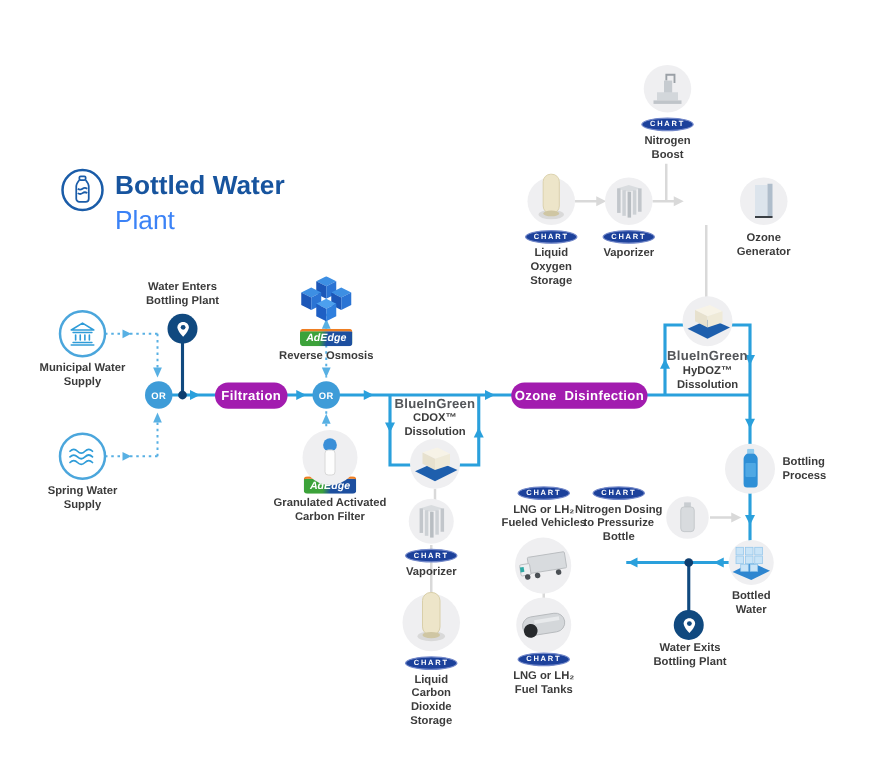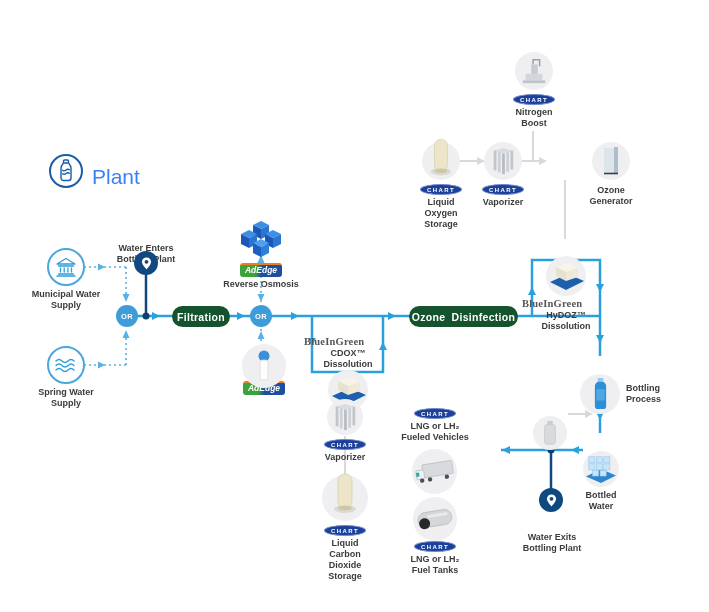--- a/index.html
+++ b/index.html
@@ -1,28 +1,28 @@
 <!DOCTYPE html>
 <html><head>
 <meta charset="utf-8">
 <style>
   html,body{margin:0;padding:0;background:#fff;font-family:"Liberation Sans",sans-serif;}
   .stage{position:relative;width:709px;height:612px;background:#fff;overflow:hidden;}
-  .abs{position:absolute;margin-top:19px;}
+  .abs{position:absolute;}
   svg.wires{position:absolute;left:0;top:0;z-index:1;}
   .node{position:absolute;display:flex;flex-direction:column;align-items:center;z-index:2;}
   .gcirc{background:#EFEFF1;border-radius:50%;display:flex;align-items:center;justify-content:center;z-index:2;}
   .scirc{background:#fff;border:2px solid #4BA6DC;border-radius:50%;display:flex;align-items:center;justify-content:center;z-index:2;box-sizing:border-box;}
   .or{position:absolute;width:22px;height:22px;border-radius:50%;background:#3E9CD8;color:#fff;
       font-size:7.5px;font-weight:700;display:flex;align-items:center;justify-content:center;z-index:3;letter-spacing:.3px;}
-  .pill{position:absolute;background:#14532d;color:#fff;border-radius:11px;height:21px;
+  .pill{position:absolute;background:#a21caf;color:#fff;border-radius:11px;height:21px;
         display:flex;align-items:center;justify-content:center;font-size:10.5px;font-weight:700;z-index:3;letter-spacing:.3px;word-spacing:3px;}
   .pin{position:absolute;width:24px;height:24px;border-radius:50%;background:#10497F;display:flex;align-items:center;justify-content:center;z-index:3;}
   .nlabel{font-size:9px;font-weight:700;color:#3B3B3B;line-height:11px;text-align:center;z-index:2;}
-  .brandname{font-size:10.5px;font-weight:700;color:#54565A;line-height:12px;letter-spacing:.2px;font-family:Liberation Serif, serif;}
+  .brandname{font-size:10.5px;font-weight:700;color:#54565A;line-height:12px;letter-spacing:.2px;text-align:center;}
   .chart-oval{width:42px;height:11px;background:#1C419B;border:1px solid #7388C9;border-radius:50%;
               color:#fff;font-size:6px;font-weight:700;letter-spacing:1.4px;display:flex;align-items:center;justify-content:center;box-sizing:border-box;}
   .adedge{display:inline-block;padding:0 5px 1px;background:linear-gradient(100deg,#3CA23A 0 38%,#1D4F9F 52% 100%);
           border-top:2px solid #EE7E23;border-radius:3px;color:#fff;font-size:8.5px;font-weight:700;font-style:italic;line-height:11px;}
   .title{position:absolute;font-size:21px;font-weight:700;color:#17549E;z-index:2;}
   .subtitle{position:absolute;font-size:21px;font-weight:400;color:#3b82f6;z-index:2;}
   .mt2{margin-top:2px;} .mt3{margin-top:3px;} .mt4{margin-top:4px;} .mt5{margin-top:5px;}
   .left{text-align:left;}
 </style>
 </head>
@@ -103,20 +103,21 @@
   <div class="abs scirc" style="left:49px;top:135px;width:34px;height:34px;border-color:#1A5CA8;border-width:2.5px;z-index:2;">
     <svg width="12" height="24" viewBox="0 0 12 24">
       <g fill="none" stroke="#1A5CA8" stroke-width="1.4">
         <rect x="3.5" y="1" width="5" height="3" rx="1"></rect>
         <path d="M3.5 4 C1.5 6.5 1 7.5 1 9 V19 a2.5 2.5 0 0 0 2.5 2.5 H8.5 a2.5 2.5 0 0 0 2.5 -2.5 V9 C11 7.5 10.5 6.5 8.5 4"></path>
         <path d="M2.2 11 q1.9 1.4 3.8 0 t3.8 0"></path>
         <path d="M2.2 14.5 q1.9 1.4 3.8 0 t3.8 0"></path>
       </g>
     </svg>
   </div>
+  <div class="title" style="left:92px;top:137px;">Bottled Water</div>
   <div class="subtitle" style="left:92px;top:165px;">Plant</div>
 
   <div class="node" style="left:18px;top:248px;width:96px;">
     <div class="scirc" style="width:38px;height:38px;">
       <svg width="22" height="20" viewBox="0 0 22 20">
         <g fill="none" stroke="#2F9CD8" stroke-width="1.3" stroke-linejoin="round" stroke-linecap="round">
           <path d="M2 7 L11 1.5 L20 7 Z"></path>
           <line x1="3.5" y1="9" x2="18.5" y2="9"></line>
           <line x1="5.5" y1="11" x2="5.5" y2="15"></line>
             <line x1="9.2" y1="11" x2="9.2" y2="15"></line>
@@ -194,20 +195,24 @@
   </div>
 
   <div class="node" style="left:218px;top:344px;width:92px;">
     <div class="gcirc" style="width:44px;height:44px;">
       <svg width="20" height="34" viewBox="0 0 20 34">
         <circle cx="10" cy="7" r="5.5" fill="#3A8FD8"></circle>
         <rect x="6" y="11" width="8" height="20" rx="2.5" fill="#FDFDFD" stroke="#D8D8D8" stroke-width="0.8"></rect>
       </svg>
     </div>
     <div class="adedge" style="margin-top:-7px;">AdEdge</div>
+    <div class="nlabel mt2">
+      <span style="display:block">Granulated Activated</span>
+      <span style="display:block">Carbon Filter</span>
+    </div>
   </div>
 
   <div class="abs" style="left:304px;top:317px;width:88px;z-index:2;">
     <div class="brandname">BlueInGreen</div>
     <div class="nlabel">CDOX™</div>
     <div class="nlabel">Dissolution</div>
   </div>
   <div class="gcirc abs" style="left:328px;top:351px;width:40px;height:40px;">
     <svg width="40" height="32" viewBox="0 0 40 32">
       <polygon points="4,22 20,30 38,21 22,14" fill="#1E5FAD"></polygon>
@@ -333,20 +338,28 @@
   <div class="abs nlabel left" style="left:626px;top:364px;width:56px;text-align:left;">
     <span style="display:block">Bottling</span>
     <span style="display:block">Process</span>
   </div>
 
   <div class="gcirc abs" style="left:533px;top:397px;width:34px;height:34px;">
     <svg width="18" height="27" viewBox="0 0 20 30">
       <rect x="7" y="1" width="6" height="4" fill="#C9CDD1"></rect>
       <rect x="4" y="5" width="12" height="22" rx="3" fill="#D8DBDE" stroke="#BEC2C6" stroke-width="0.7"></rect>
     </svg>
+  </div>
+  <div class="abs" style="left:455px;top:389px;width:80px;z-index:2;">
+    <div class="chart-oval" style="margin:0 auto;">CHART</div>
+    <div class="nlabel mt2">
+      <span style="display:block">Nitrogen Dosing</span>
+      <span style="display:block">to Pressurize</span>
+      <span style="display:block">Bottle</span>
+    </div>
   </div>
 
   <div class="gcirc abs" style="left:583px;top:432px;width:36px;height:36px;">
     <svg width="34" height="30" viewBox="0 0 36 32">
       <polygon points="2,24 18,31 34,23 18,16" fill="#2E86D0"></polygon>
       <g fill="#C9E4F7" stroke="#8FC4EA" stroke-width="0.6">
         <rect x="5" y="3" width="6.5" height="6.5"></rect>
           <rect x="13" y="3" width="6.5" height="6.5"></rect>
           <rect x="21" y="3" width="6.5" height="6.5"></rect>
         <rect x="5" y="10.5" width="6.5" height="6.5"></rect>

